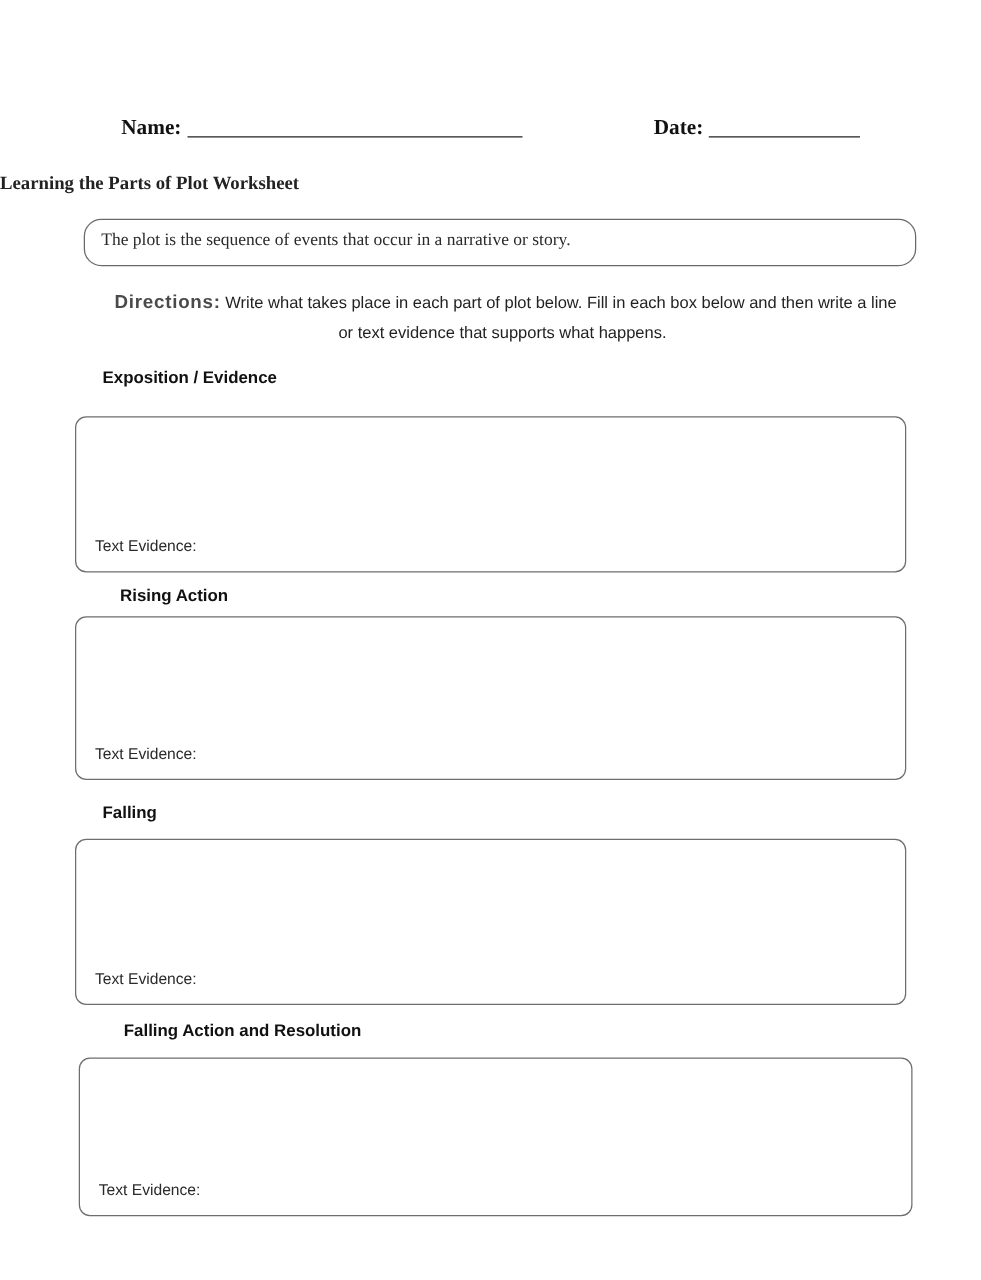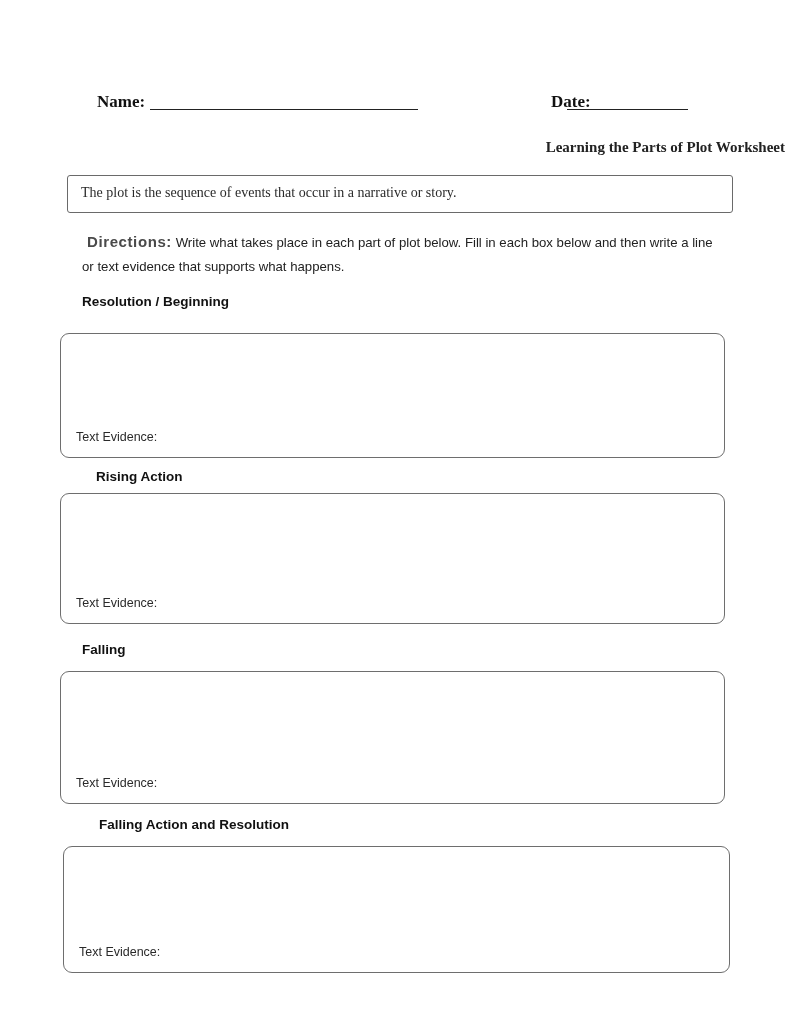--- a/index.html
+++ b/index.html
@@ -30,42 +30,43 @@
       border-bottom: 1.4px solid #222;
       height: 0;
     }
 
     .title {
       font-size: 15px;
       font-weight: bold;
       color: #222;
       left: 0;
       width: 785px;
-      text-align: right;
+      text-align: left;
     }
 
     .definition-box {
       border: 1.3px solid #6a6a6a;
-      border-radius: 3px;
+      border-radius: 14px;
       box-sizing: border-box;
     }
     .definition-text {
       font-size: 14px;
       color: #2a2a2a;
       position: absolute;
       left: 13px;
       top: 9px;
       white-space: nowrap;
     }
 
     .directions {
       font-size: 13.2px;
       color: #222;
       line-height: 24px;
       width: 640px;
+      text-align: center;
     }
     .directions-label {
       font-size: 15px;
       font-weight: bold;
       color: #4a4a4a;
       letter-spacing: 0.6px;
       margin-left: 5px;
     }
 
     .section-heading {
@@ -89,35 +90,35 @@
       color: #2a2a2a;
       white-space: nowrap;
     }
   </style>
 </head>
 <body>
 
 <div class="abs serif field-label" style="left:97px; top:92px;">Name:</div>
 <div class="abs field-line" style="left:150px; top:109px; width:268px;"></div>
 
-<div class="abs serif field-label" style="left:523px; top:92px;margin-left:28px;">Date:</div>
+<div class="abs serif field-label" style="left:523px; top:92px;">Date:</div>
 <div class="abs field-line" style="left:567px; top:109px; width:121px;"></div>
 
 <div class="abs serif title" style="top:139px;">Learning the Parts of Plot Worksheet</div>
 
 <div class="abs definition-box" style="left:67px; top:175px; width:666px; height:38px;">
   <span class="serif definition-text">The plot is the sequence of events that occur in a narrative or story.</span>
 </div>
 
 <div class="abs sans directions" style="left:82px; top:230px;">
   <span class="directions-label">Directions:</span>
   <span>Write what takes place in each part of plot below. Fill in each box below and then write a line or text evidence that supports what happens.</span>
 </div>
 
-<div class="abs sans section-heading" style="left:82px; top:294px;">Resolution / Beginning</div>
+<div class="abs sans section-heading" style="left:82px; top:294px;">Exposition / Evidence</div>
 <div class="abs plot-box" style="left:60px; top:333px; width:665px; height:125px;">
   <span class="sans evidence-label">Text Evidence:</span>
 </div>
 
 <div class="abs sans section-heading" style="left:82px; top:469px;margin-left:14px;">Rising Action</div>
 <div class="abs plot-box" style="left:60px; top:493px; width:665px; height:131px;">
   <span class="sans evidence-label">Text Evidence:</span>
 </div>
 
 <div class="abs sans section-heading" style="left:82px; top:642px;">Falling</div>

